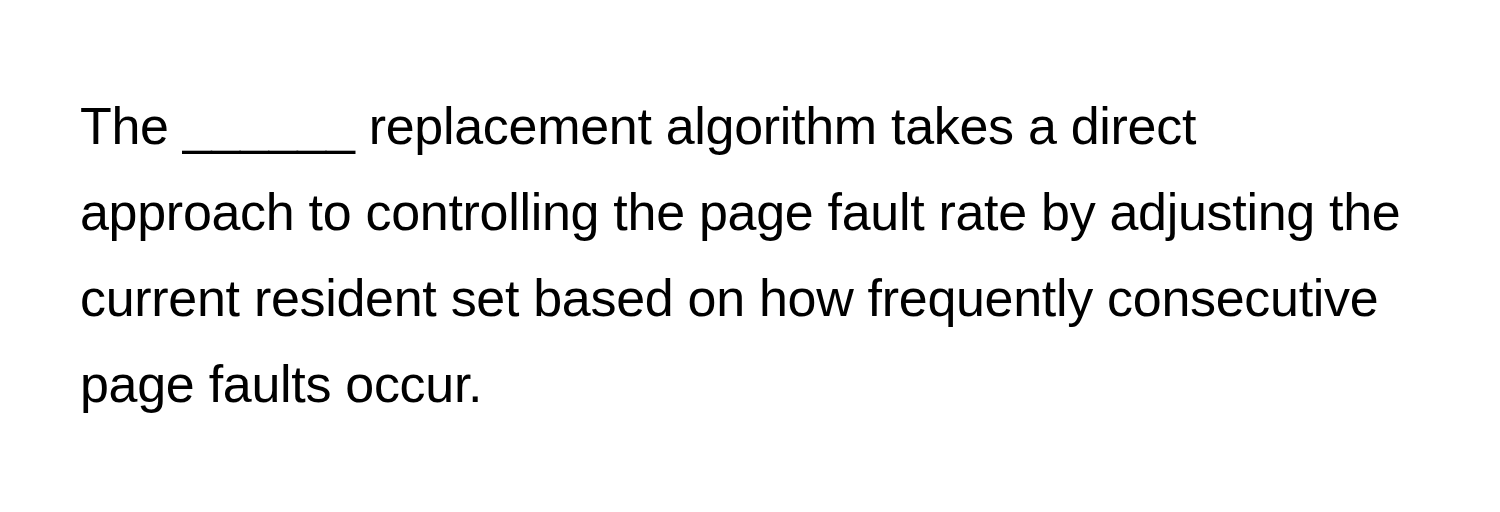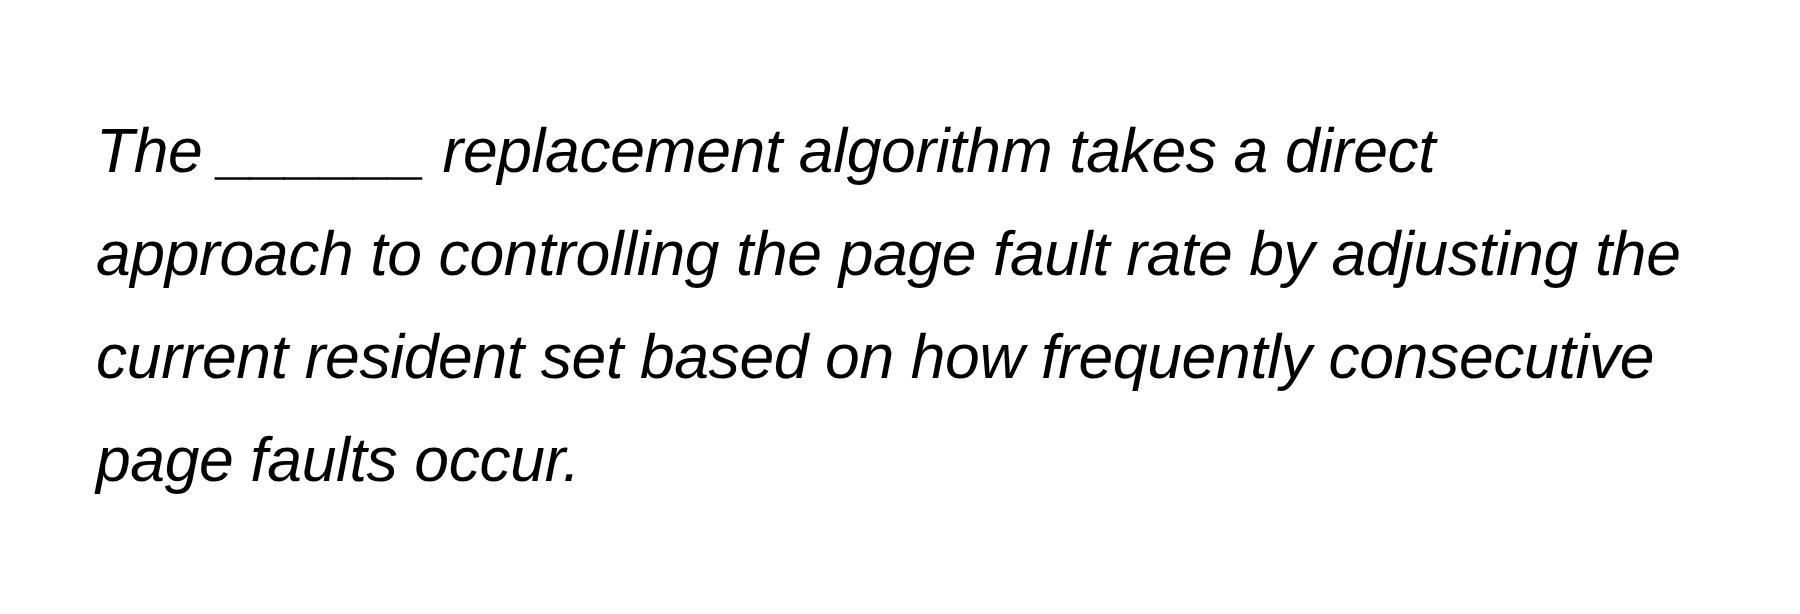--- a/index.html
+++ b/index.html
@@ -1,19 +1,18 @@
 <!DOCTYPE html>
 <html><head>
   <meta charset="utf-8">
   <style>
     * {
       margin: 0;
       padding: 0;
       box-sizing: border-box;
-      font-style: italic;
     }
     body {
       width: 1500px;
       height: 512px;
       background: #ffffff;
       font-family: -apple-system, BlinkMacSystemFont, "Segoe UI", Helvetica, Arial, sans-serif;
       display: flex;
       align-items: center;
       padding: 0 80px;
     }

